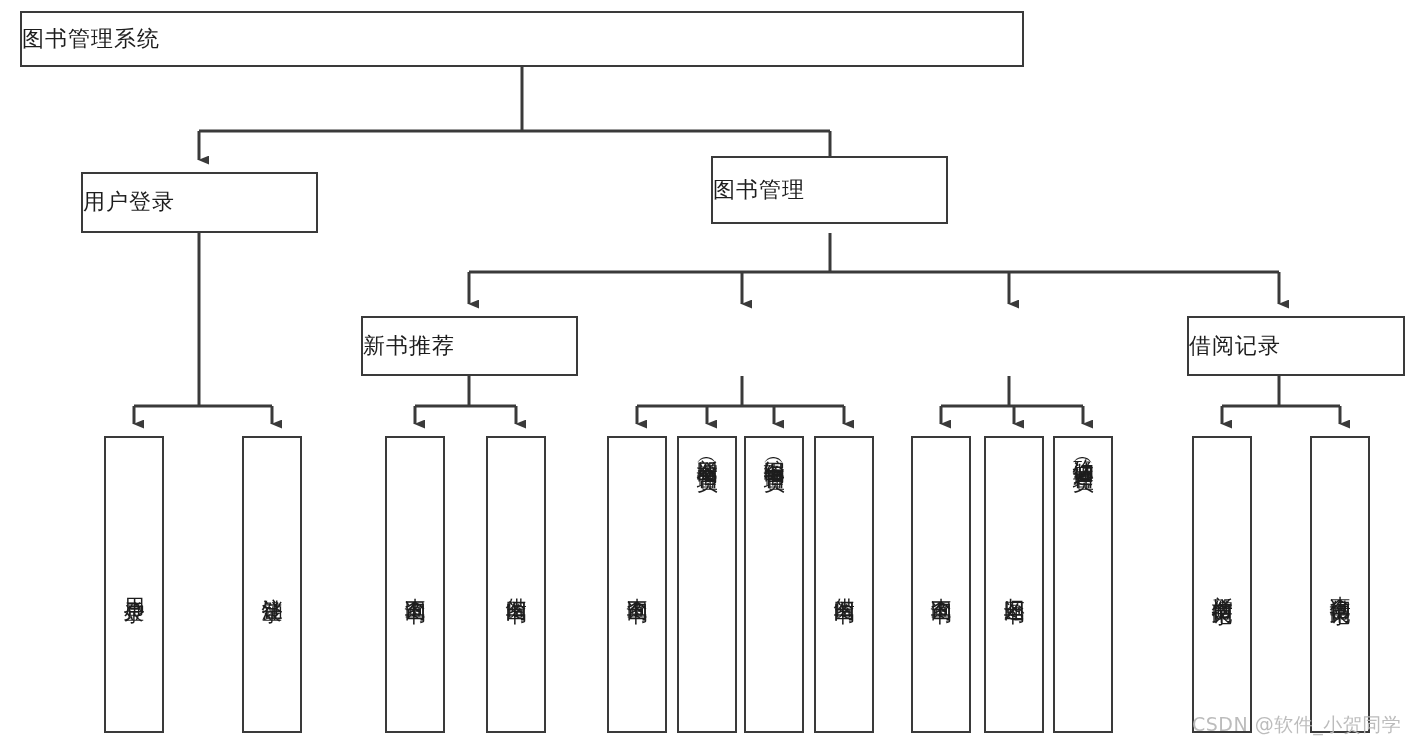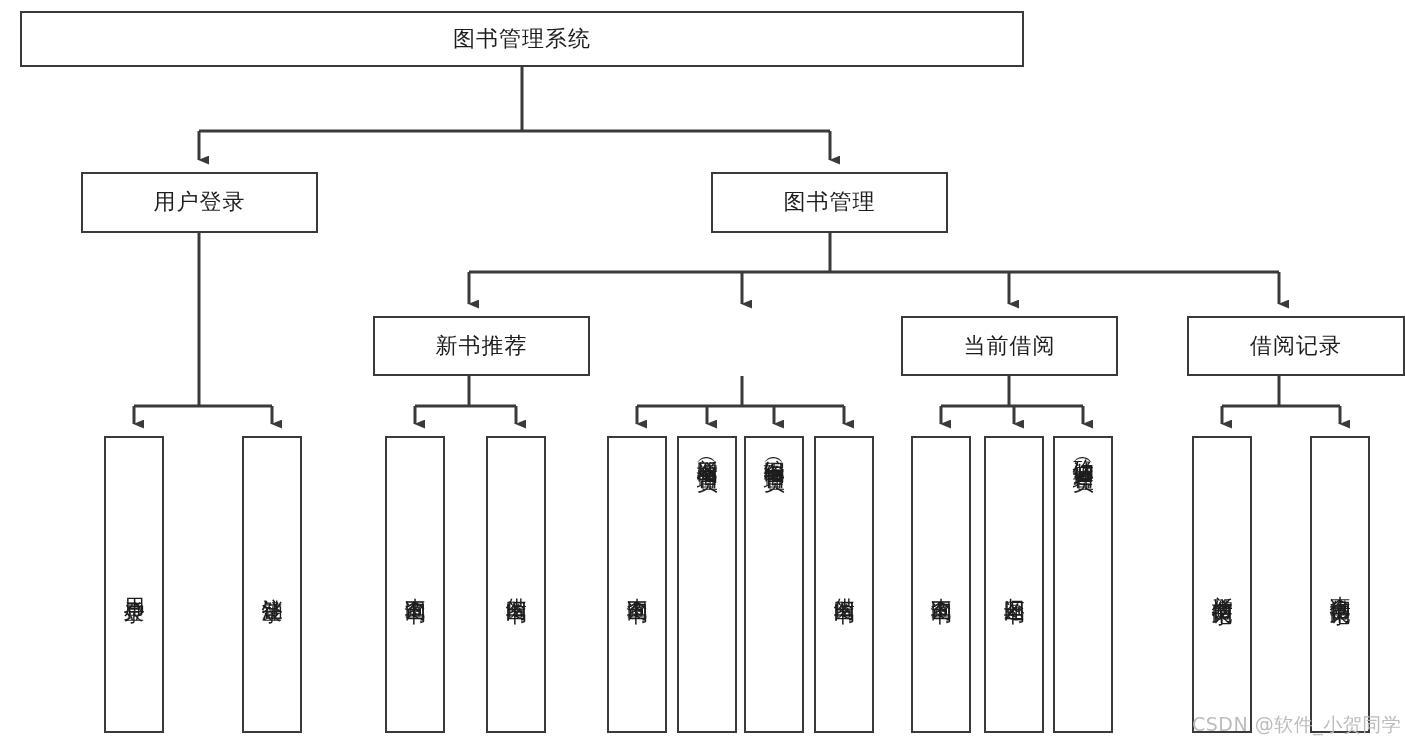--- a/index.html
+++ b/index.html
@@ -23,21 +23,20 @@
     height: 747px;
     pointer-events: none;
   }
   .node {
     position: absolute;
     box-sizing: border-box;
     background: #ffffff;
     border: 2px solid #3a3a3a;
     display: flex;
     align-items: center;
-    justify-content: center;
     color: #1d1d1d;
   }
   .node-h .label {
     font-size: 22px;
     line-height: 1.2;
     letter-spacing: 1px;
     white-space: nowrap;
   }
   .node-v {
     align-items: flex-start;
@@ -139,29 +138,26 @@
     </g>
   </svg>
 
   <div class="node node-h" id="node-root" style="left: 20px; top: 11px; width: 1004px; height: 56px;">
     <span class="label">图书管理系统</span>
   </div>
 
   <div class="node node-h" id="node-l2-0" style="left: 81px; top: 172px; width: 237px; height: 61px;">
     <span class="label">用户登录</span>
   </div>
-  <div class="node node-h" id="node-l2-1" style="left: 711px; top: 172px; width: 237px; height: 61px;">
+  <div class="node node-h" id="node-l2-1" style="left: 711px; top: 156px; width: 237px; height: 68px;">
     <span class="label">图书管理</span>
   </div>
 
-  <div class="node node-h" id="node-l3-0" style="left: 373px; top: 316px; width: 217px; height: 60px;">
+  <div class="node node-h" id="node-l3-0" style="left: 361px; top: 316px; width: 217px; height: 60px;">
     <span class="label">新书推荐</span>
-  </div>
-  <div class="node node-h" id="node-l3-2" style="left: 901px; top: 316px; width: 217px; height: 60px;">
-    <span class="label">当前借阅</span>
   </div>
   <div class="node node-h" id="node-l3-3" style="left: 1170px; top: 316px; width: 218px; height: 60px; margin-left: 17px;">
     <span class="label">借阅记录</span>
   </div>
 
   <div class="node node-v center" id="node-leaf-0" style="left: 104px; top: 436px; width: 60px; height: 297px;">
     <span class="label">用户登录</span>
   </div>
   <div class="node node-v center" id="node-leaf-1" style="left: 242px; top: 436px; width: 60px; height: 297px;">
     <span class="label">注销登录</span>

